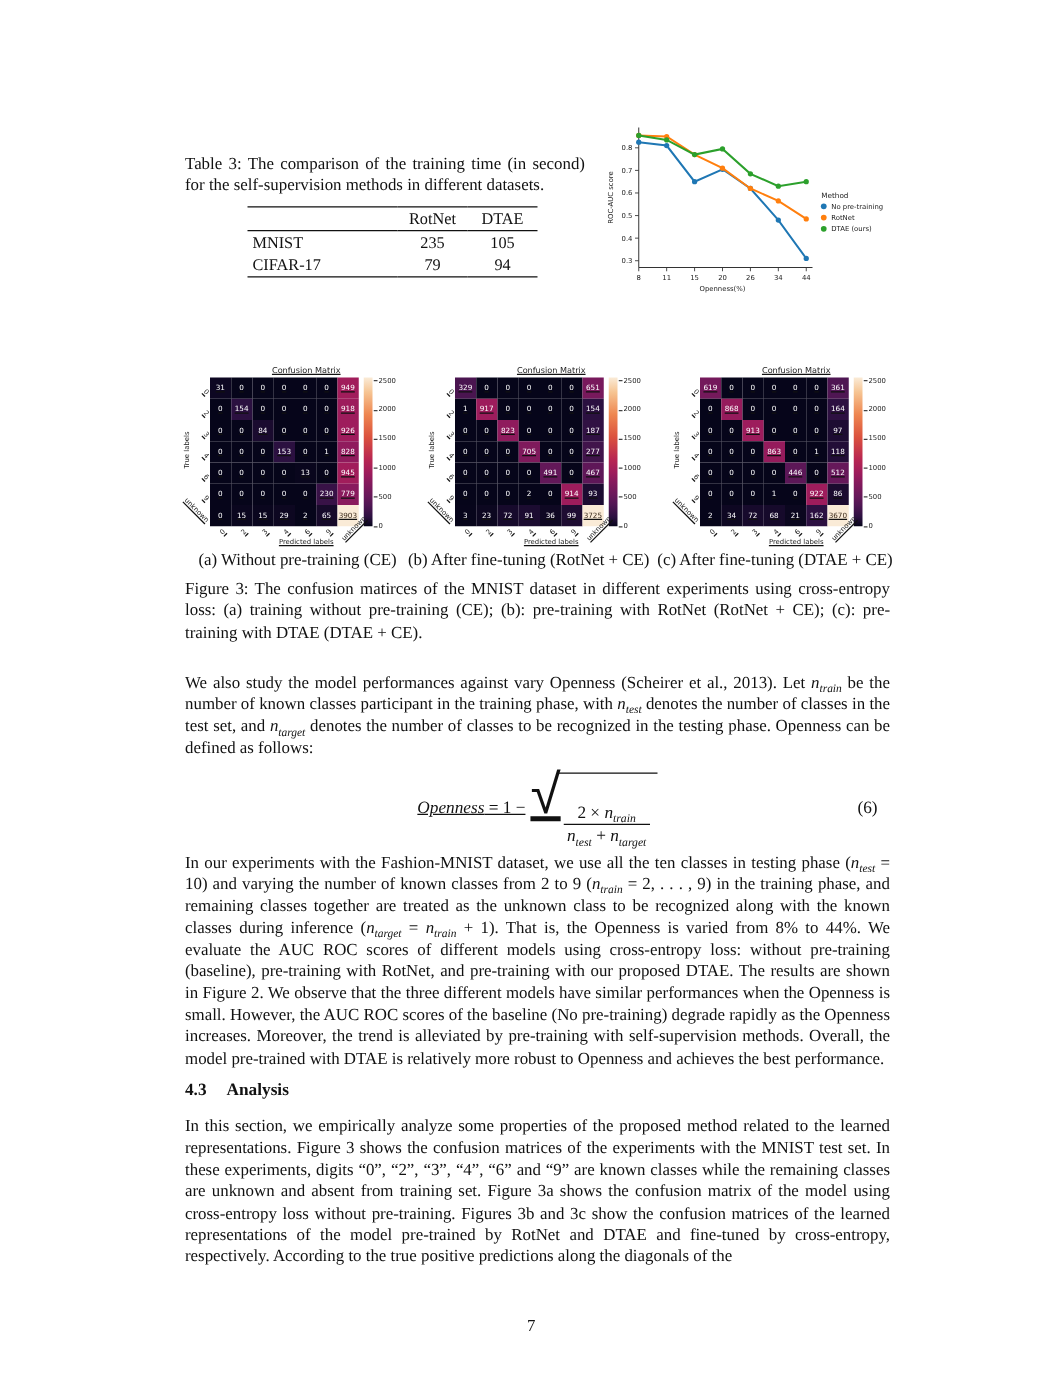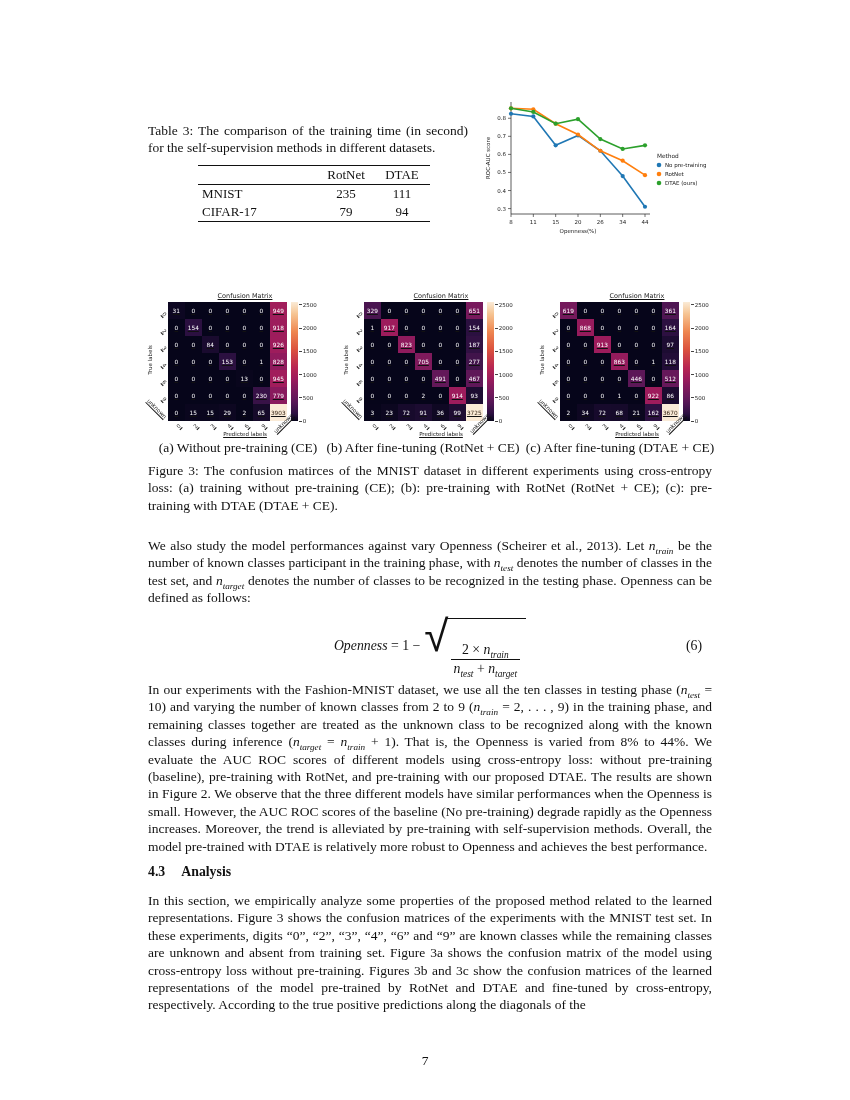--- a/index.html
+++ b/index.html
@@ -43,21 +43,21 @@
         display:flex;align-items:center;}
   .cm-cbar-tick .tl{display:inline-block;width:3px;height:1px;background:#444;margin-right:1px;}
   .cm-xlabels{display:flex;margin-left:22px;}
   .cm-xlabels div{width:17px;font-size:5.5px;color:#222;text-align:center;
         transform:rotate(-45deg) translateY(3px);}
   .cm-xlab{font-size:5.5px;color:#222;text-align:center;margin-left:20px;margin-top:4px;}
 
   .subcap{position:absolute;font-size:13.5px;text-align:center;white-space:nowrap;}
 
   
-  #eq{display:flex;align-items:center;justify-content:center;font-size:13.8px;}
+  #eq{display:flex;align-items:center;justify-content:center;font-size:13.8px;text-decoration:underline;}
   #eq .sqrt{display:inline-flex;align-items:flex-start;margin-left:4px;}
   #eq .rad{font-size:44px;line-height:40px;font-family:"DejaVu Sans",sans-serif;
         font-weight:200;margin-right:-3px;}
   #eq .expr{border-top:1.3px solid #111;margin-top:2px;padding:3px 6px 0 5px;}
   .frac{display:inline-flex;flex-direction:column;text-align:center;vertical-align:middle;}
   .frac .num{padding:0 3px 1px 3px;margin-top:20px;}
   .frac .den{border-top:1px solid #111;padding:1px 3px 0 3px;}
   #eq .eqno{position:absolute;right:10px;top:50%;transform:translateY(-50%);}
 
   
@@ -78,21 +78,21 @@
           <tr>
             <th style="width: 108px;"></th>
             <th>RotNet</th>
             <th>DTAE</th>
           </tr>
         </thead>
       <tbody>
           <tr>
             <td class="name">MNIST</td>
             <td class="num">235</td>
-            <td class="num">111</td>
+            <td class="num">105</td>
           </tr>
           <tr>
             <td class="name">CIFAR-17</td>
             <td class="num">79</td>
             <td class="num">94</td>
           </tr>
         </tbody>
     </table>
   </div>
 

